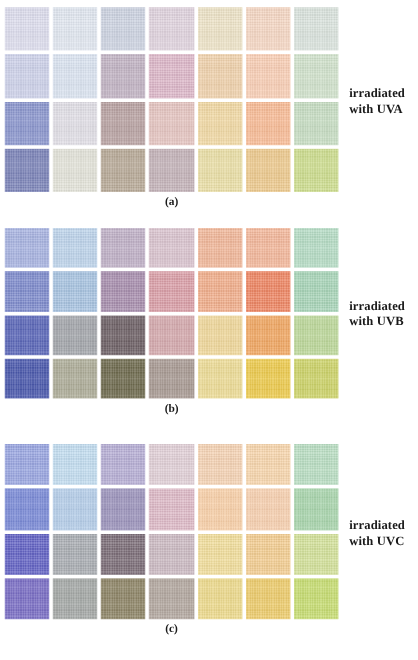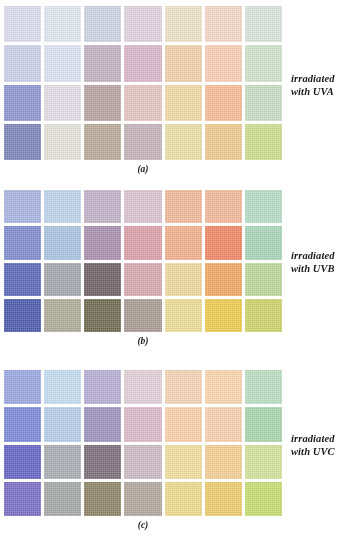--- a/index.html
+++ b/index.html
@@ -14,21 +14,20 @@
     overflow: hidden;
     font-family: "Liberation Serif", "DejaVu Serif", serif;
     position: relative;
   }
 
   #figure-root {
     width: 348px;
     height: 550px;
     position: relative;
     background: #ffffff;
-    font-style: italic;
   }
 
   .panel {
     position: absolute;
     left: 0;
     width: 348px;
   }
 
   .panel-body {
     position: relative;

